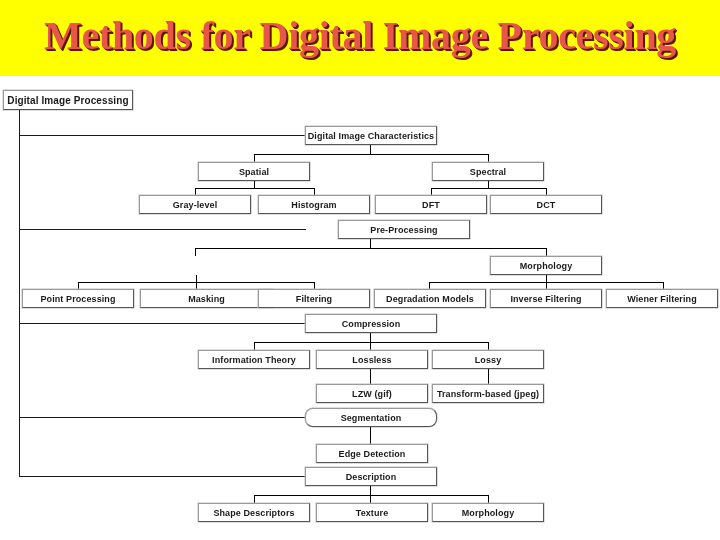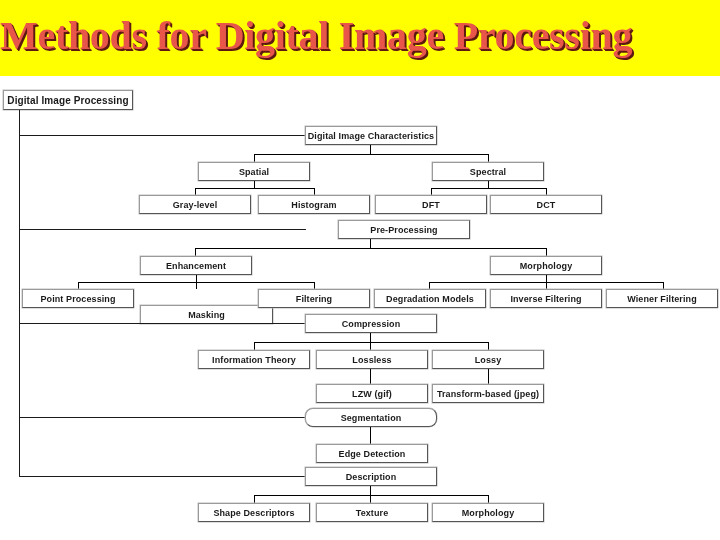--- a/index.html
+++ b/index.html
@@ -29,20 +29,21 @@
     top: 0;
     width: 720px;
     height: 76px;
     background: #ffff00;
   }
   .banner-title {
     position: absolute;
     left: 0;
     top: 11px;
     width: 720px;
+    text-align: center;
     font-family: "Liberation Serif", "DejaVu Serif", serif;
     font-weight: bold;
     font-size: 40px;
     line-height: 50px;
     letter-spacing: -0.3px;
     color: #e8564a;
     text-shadow: 2px 2px 0 #5d1810, 1px 1px 0 #7a251a;
     white-space: nowrap;
   }
 
@@ -137,37 +138,36 @@
     <div class="node" style="left:490px; top:119px; width:112px;">DCT</div>
 
     <div class="hline thick" style="left:19px; top:153px; width:287px;"></div>
     <div class="node" style="left:305px; top:144px; width:132px;margin-left:33px;">Pre-Processing</div>
 
     <div class="vline" style="left:370px; top:163px; height:9px;"></div>
     <div class="hline" style="left:195px; top:172px; width:351px;"></div>
     <div class="vline" style="left:195px; top:172px; height:8px;"></div>
     <div class="vline" style="left:546px; top:172px; height:8px;"></div>
 
-    <div class="node" style="left:140px; top:180px; width:112px;">Enhancement</div>
     <div class="node" style="left:490px; top:180px; width:112px;">Morphology</div>
 
     <div class="vline" style="left:196px; top:199px; height:7px;"></div>
     <div class="hline" style="left:78px; top:206px; width:236px;"></div>
     <div class="vline" style="left:78px; top:206px; height:7px;"></div>
     <div class="vline" style="left:196px; top:206px; height:7px;"></div>
     <div class="vline" style="left:314px; top:206px; height:7px;"></div>
 
     <div class="vline" style="left:546px; top:199px; height:7px;"></div>
     <div class="hline" style="left:429px; top:206px; width:234px;"></div>
     <div class="vline" style="left:429px; top:206px; height:7px;"></div>
     <div class="vline" style="left:546px; top:206px; height:7px;"></div>
     <div class="vline" style="left:663px; top:206px; height:7px;"></div>
 
     <div class="node" style="left:22px; top:213px; width:112px;">Point Processing</div>
-    <div class="node" style="left:140px; top:229px; width:133px;">Masking</div>
+    <div class="node" style="left:140px; top:213px; width:133px;">Masking</div>
     <div class="node" style="left:258px; top:213px; width:112px;">Filtering</div>
     <div class="node" style="left:374px; top:213px; width:112px;">Degradation Models</div>
     <div class="node" style="left:490px; top:213px; width:112px;">Inverse Filtering</div>
     <div class="node" style="left:606px; top:213px; width:112px;">Wiener Filtering</div>
 
     <div class="hline thick" style="left:19px; top:247px; width:287px;"></div>
     <div class="node" style="left:305px; top:238px; width:132px;">Compression</div>
 
     <div class="vline" style="left:370px; top:257px; height:9px;"></div>
     <div class="hline" style="left:254px; top:266px; width:235px;"></div>

